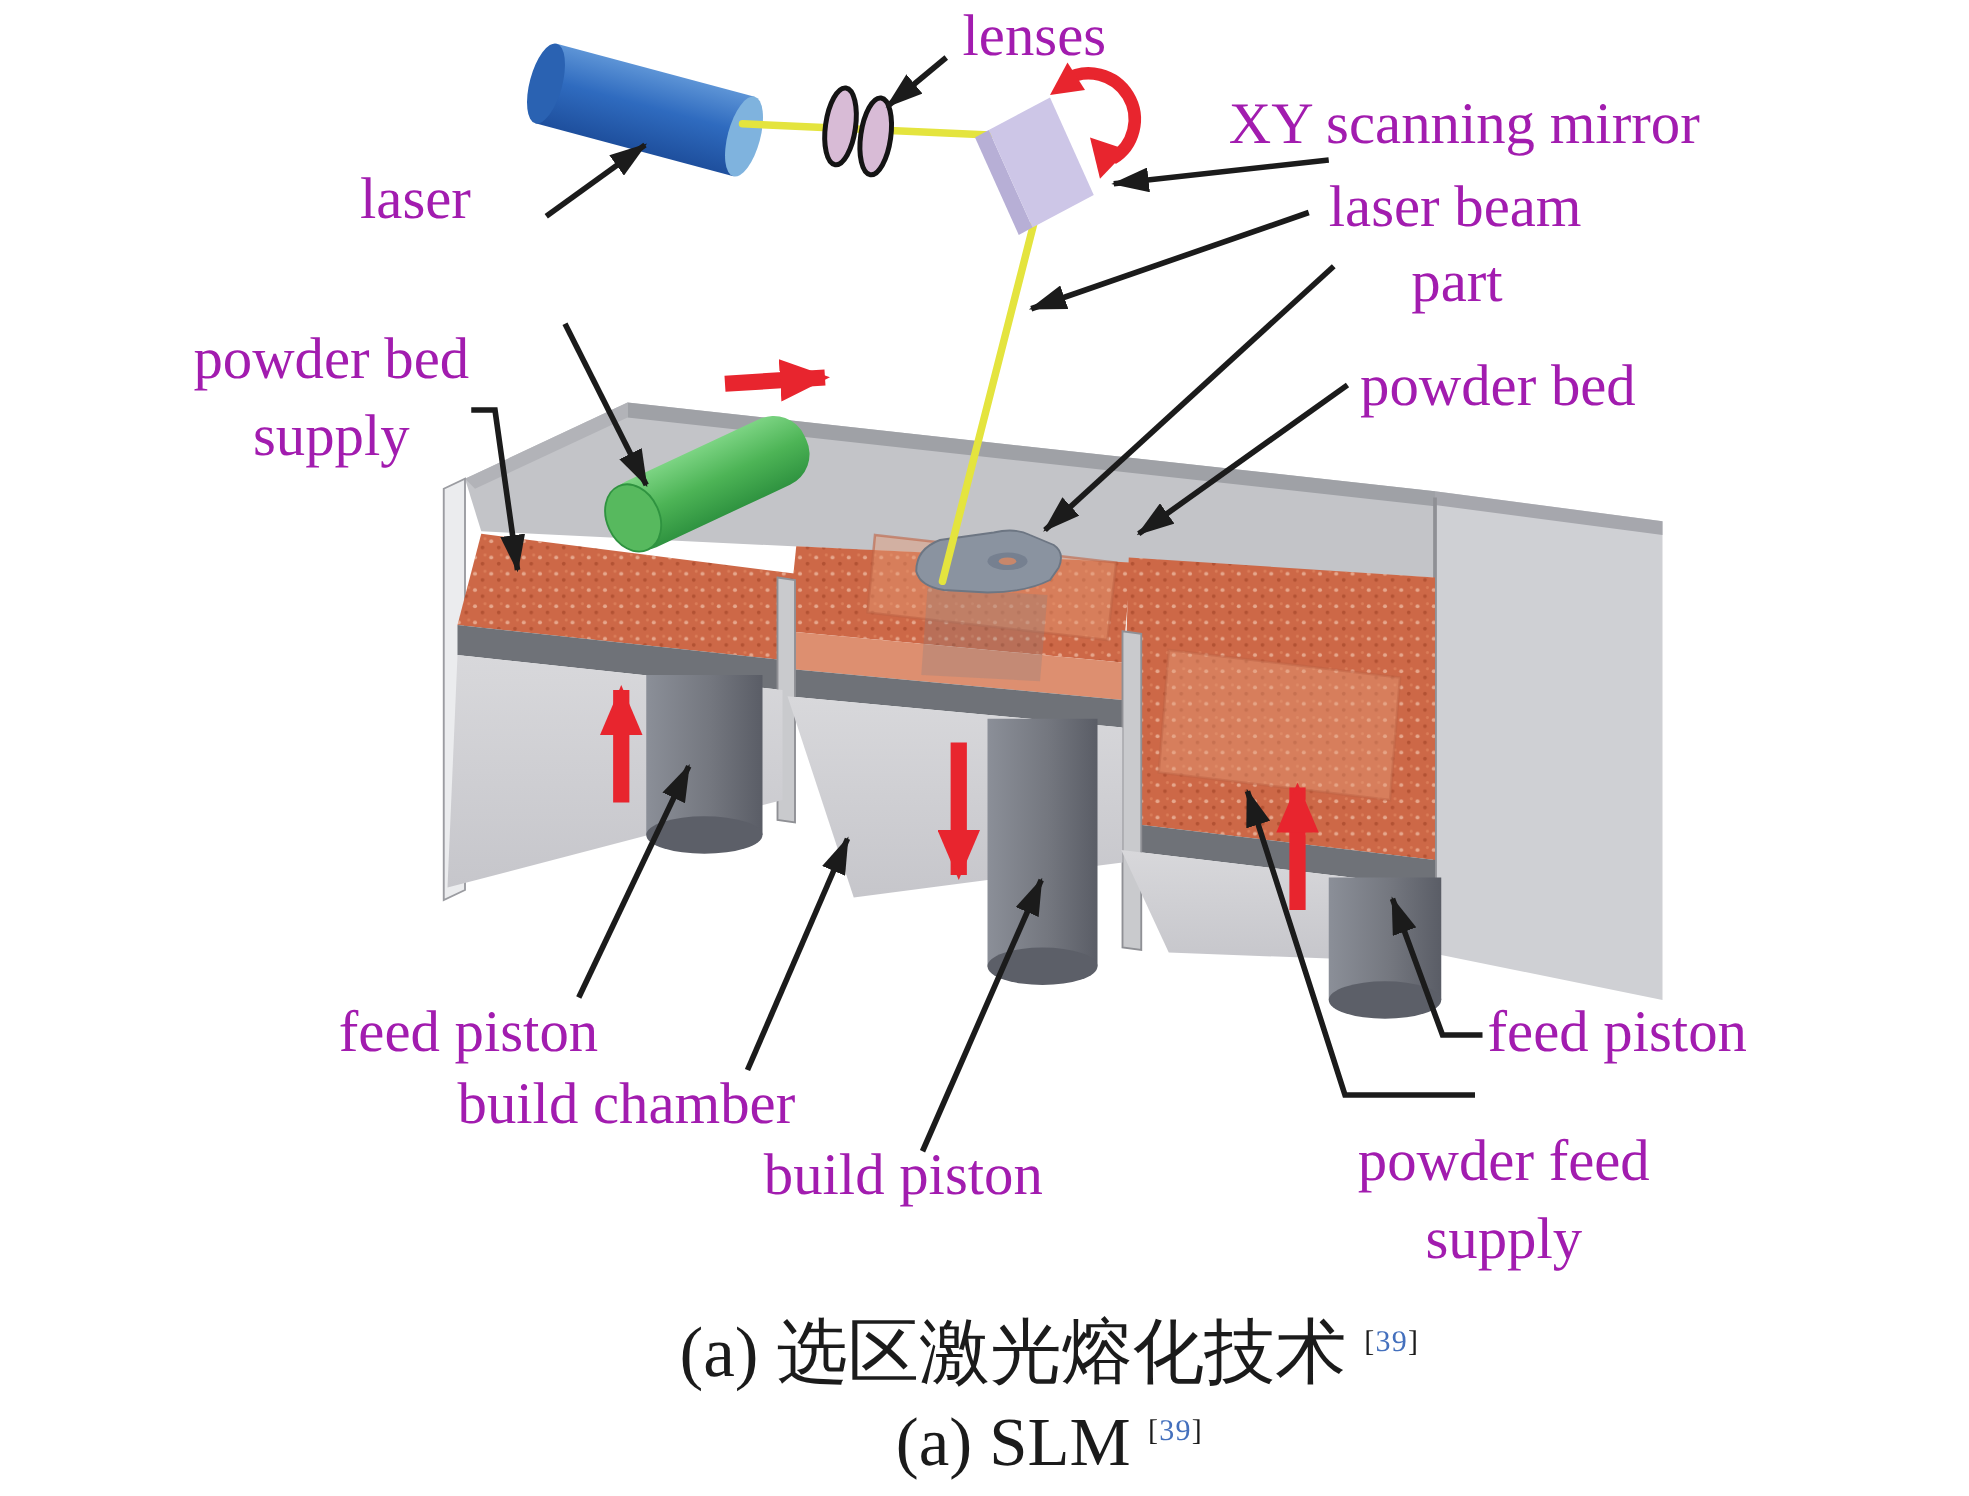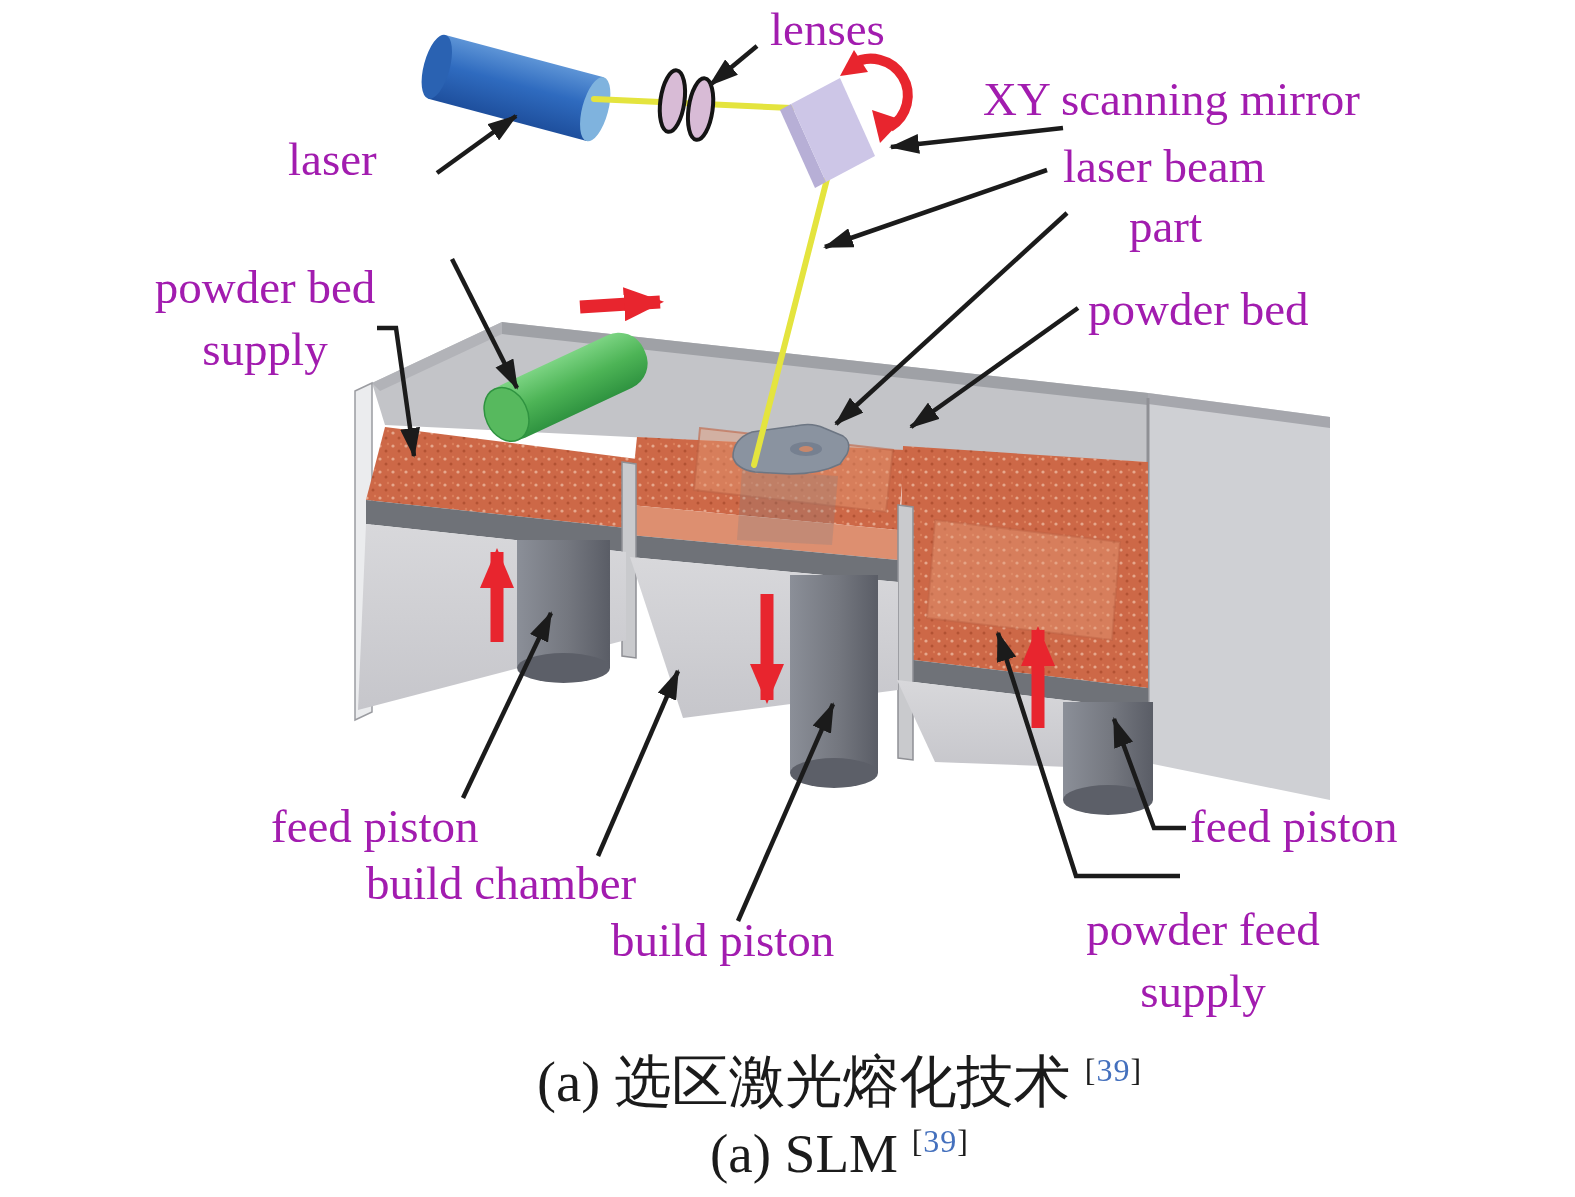--- a/index.html
+++ b/index.html
@@ -6,21 +6,21 @@
   #stage{position:relative;width:1575px;height:1197px;background:#ffffff;overflow:hidden;
          font-family:"Liberation Serif","DejaVu Serif",serif;}
   #stage svg{position:absolute;left:0;top:0;}
   .lbl{position:absolute;font:47px/1.1 "Liberation Serif","DejaVu Serif",serif;
        color:#a21caf;white-space:nowrap;}
   .lbl.two{white-space:normal;text-align:center;line-height:62px;}
   .caption{position:absolute;left:0;width:1575px;text-align:center;color:#1b1b1b;}
   .cap-inner{position:relative;left:52px;}
   #cap1{top:1044px;font-size:57px;}
   #cap2{top:1122px;font-size:55px;}
-  .refsup{font-size:32px;position:relative;top:-20px;letter-spacing:1px;}
+  .refsup{font-size:24px;position:relative;top:-20px;letter-spacing:1px;}
   .refnum{color:#4470bd;}
 </style>
 </head>
 <body>
 
 <div id="stage">
 
   <svg width="1575" height="1197" viewBox="0 0 1575 1197">
     <defs>
       <marker id="ah" markerUnits="userSpaceOnUse" markerWidth="30" markerHeight="20" refX="28" refY="10" orient="auto">

